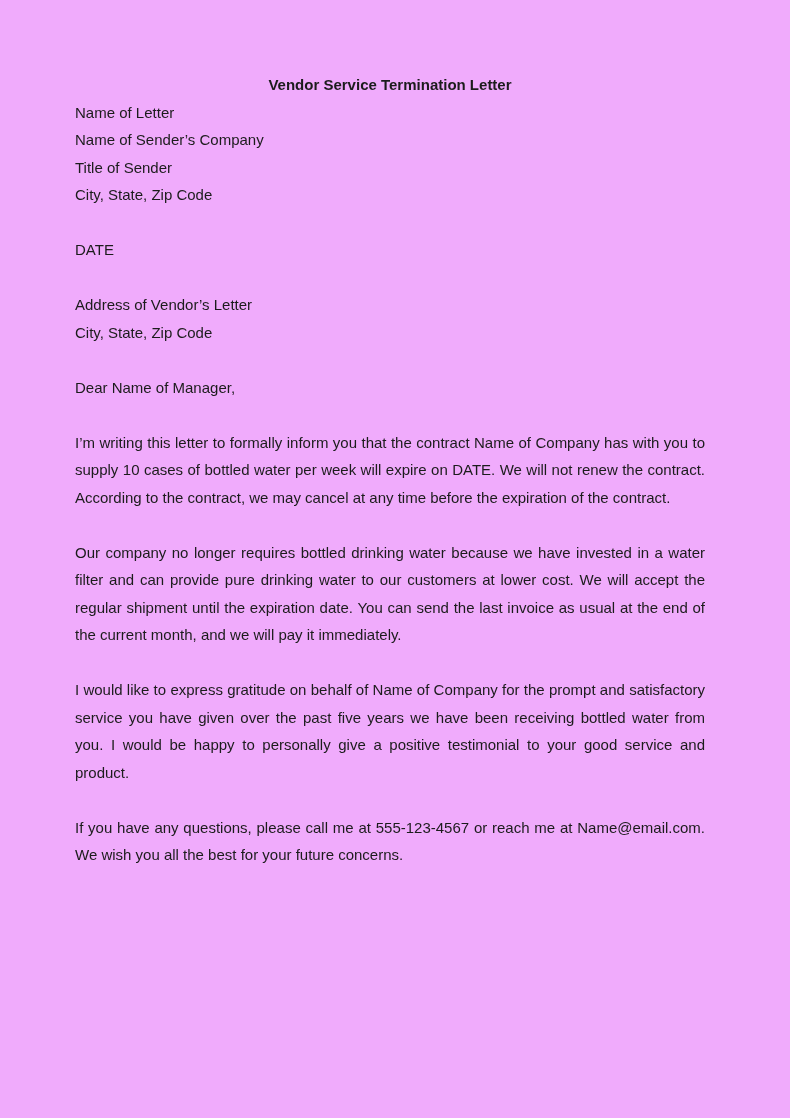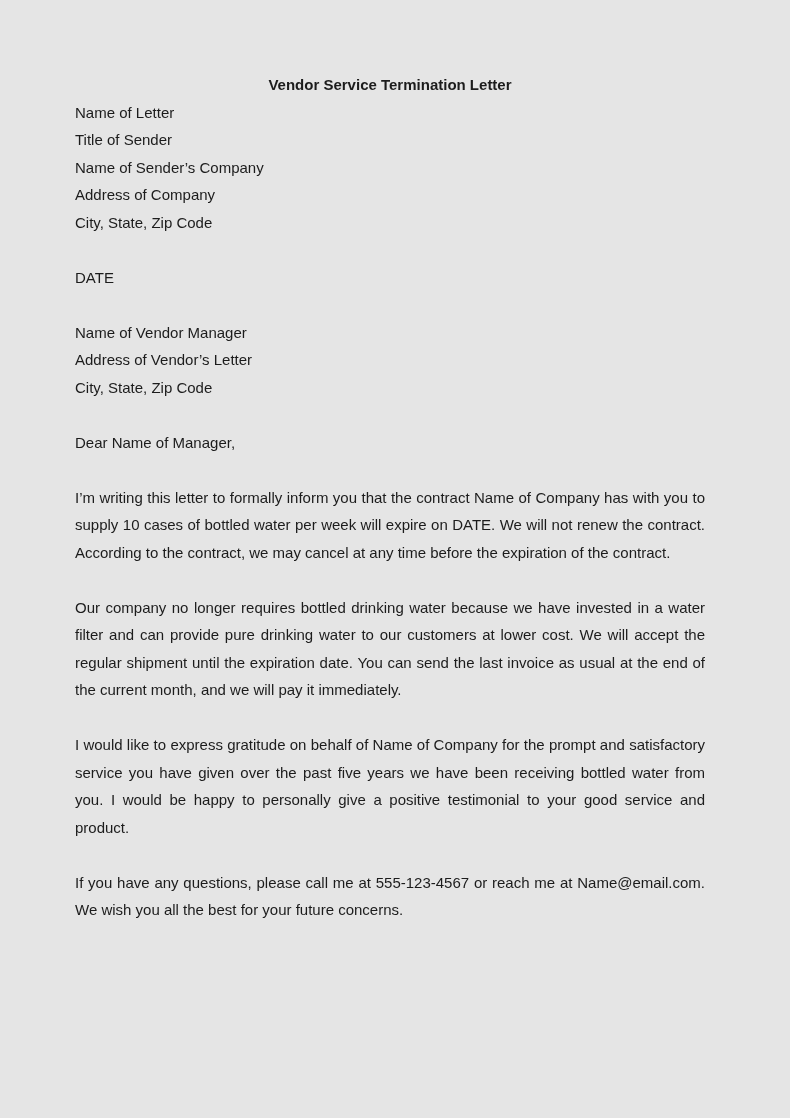--- a/index.html
+++ b/index.html
@@ -2,21 +2,21 @@
 <html><head>
 <meta charset="utf-8">
 <style>
   * { margin: 0; padding: 0; box-sizing: border-box; }
   html, body { background: #ffffff; }
   .page {
     position: relative;
     width: 790px;
     height: 1118px;
     margin: 0 auto;
-    background: #e5e5e5;
+    background: #f0abfc;
     color: #1c1c1c;
     font-family: "Liberation Sans", sans-serif;
     font-size: 15px;
     line-height: 27.5px;
     padding: 71px 85px 0 75px;
     overflow: hidden;
   }
   .letter-title {
     font-size: 15px;
     font-weight: bold;
@@ -31,32 +31,30 @@
 </style>
 </head>
 <body>
 
 <div class="page">
 
   <div class="letter-title">Vendor Service Termination Letter</div>
 
   <div class="block">
     <div class="line">Name of Letter</div>
+    <div class="line">Name of Sender’s Company</div>
     <div class="line">Title of Sender</div>
-    <div class="line">Name of Sender’s Company</div>
-    <div class="line">Address of Company</div>
     <div class="line">City, State, Zip Code</div>
   </div>
 
   <div class="block">
     <div class="line">DATE</div>
   </div>
 
   <div class="block">
-    <div class="line">Name of Vendor Manager</div>
     <div class="line">Address of Vendor’s Letter</div>
     <div class="line">City, State, Zip Code</div>
   </div>
 
   <div class="block">
     <div class="line">Dear Name of Manager,</div>
   </div>
 
   <p class="para">I’m writing this letter to formally inform you that the contract Name of Company has with you to supply 10 cases of bottled water per week will expire on DATE. We will not renew the contract. According to the contract, we may cancel at any time before the expiration of the contract.</p>
 

